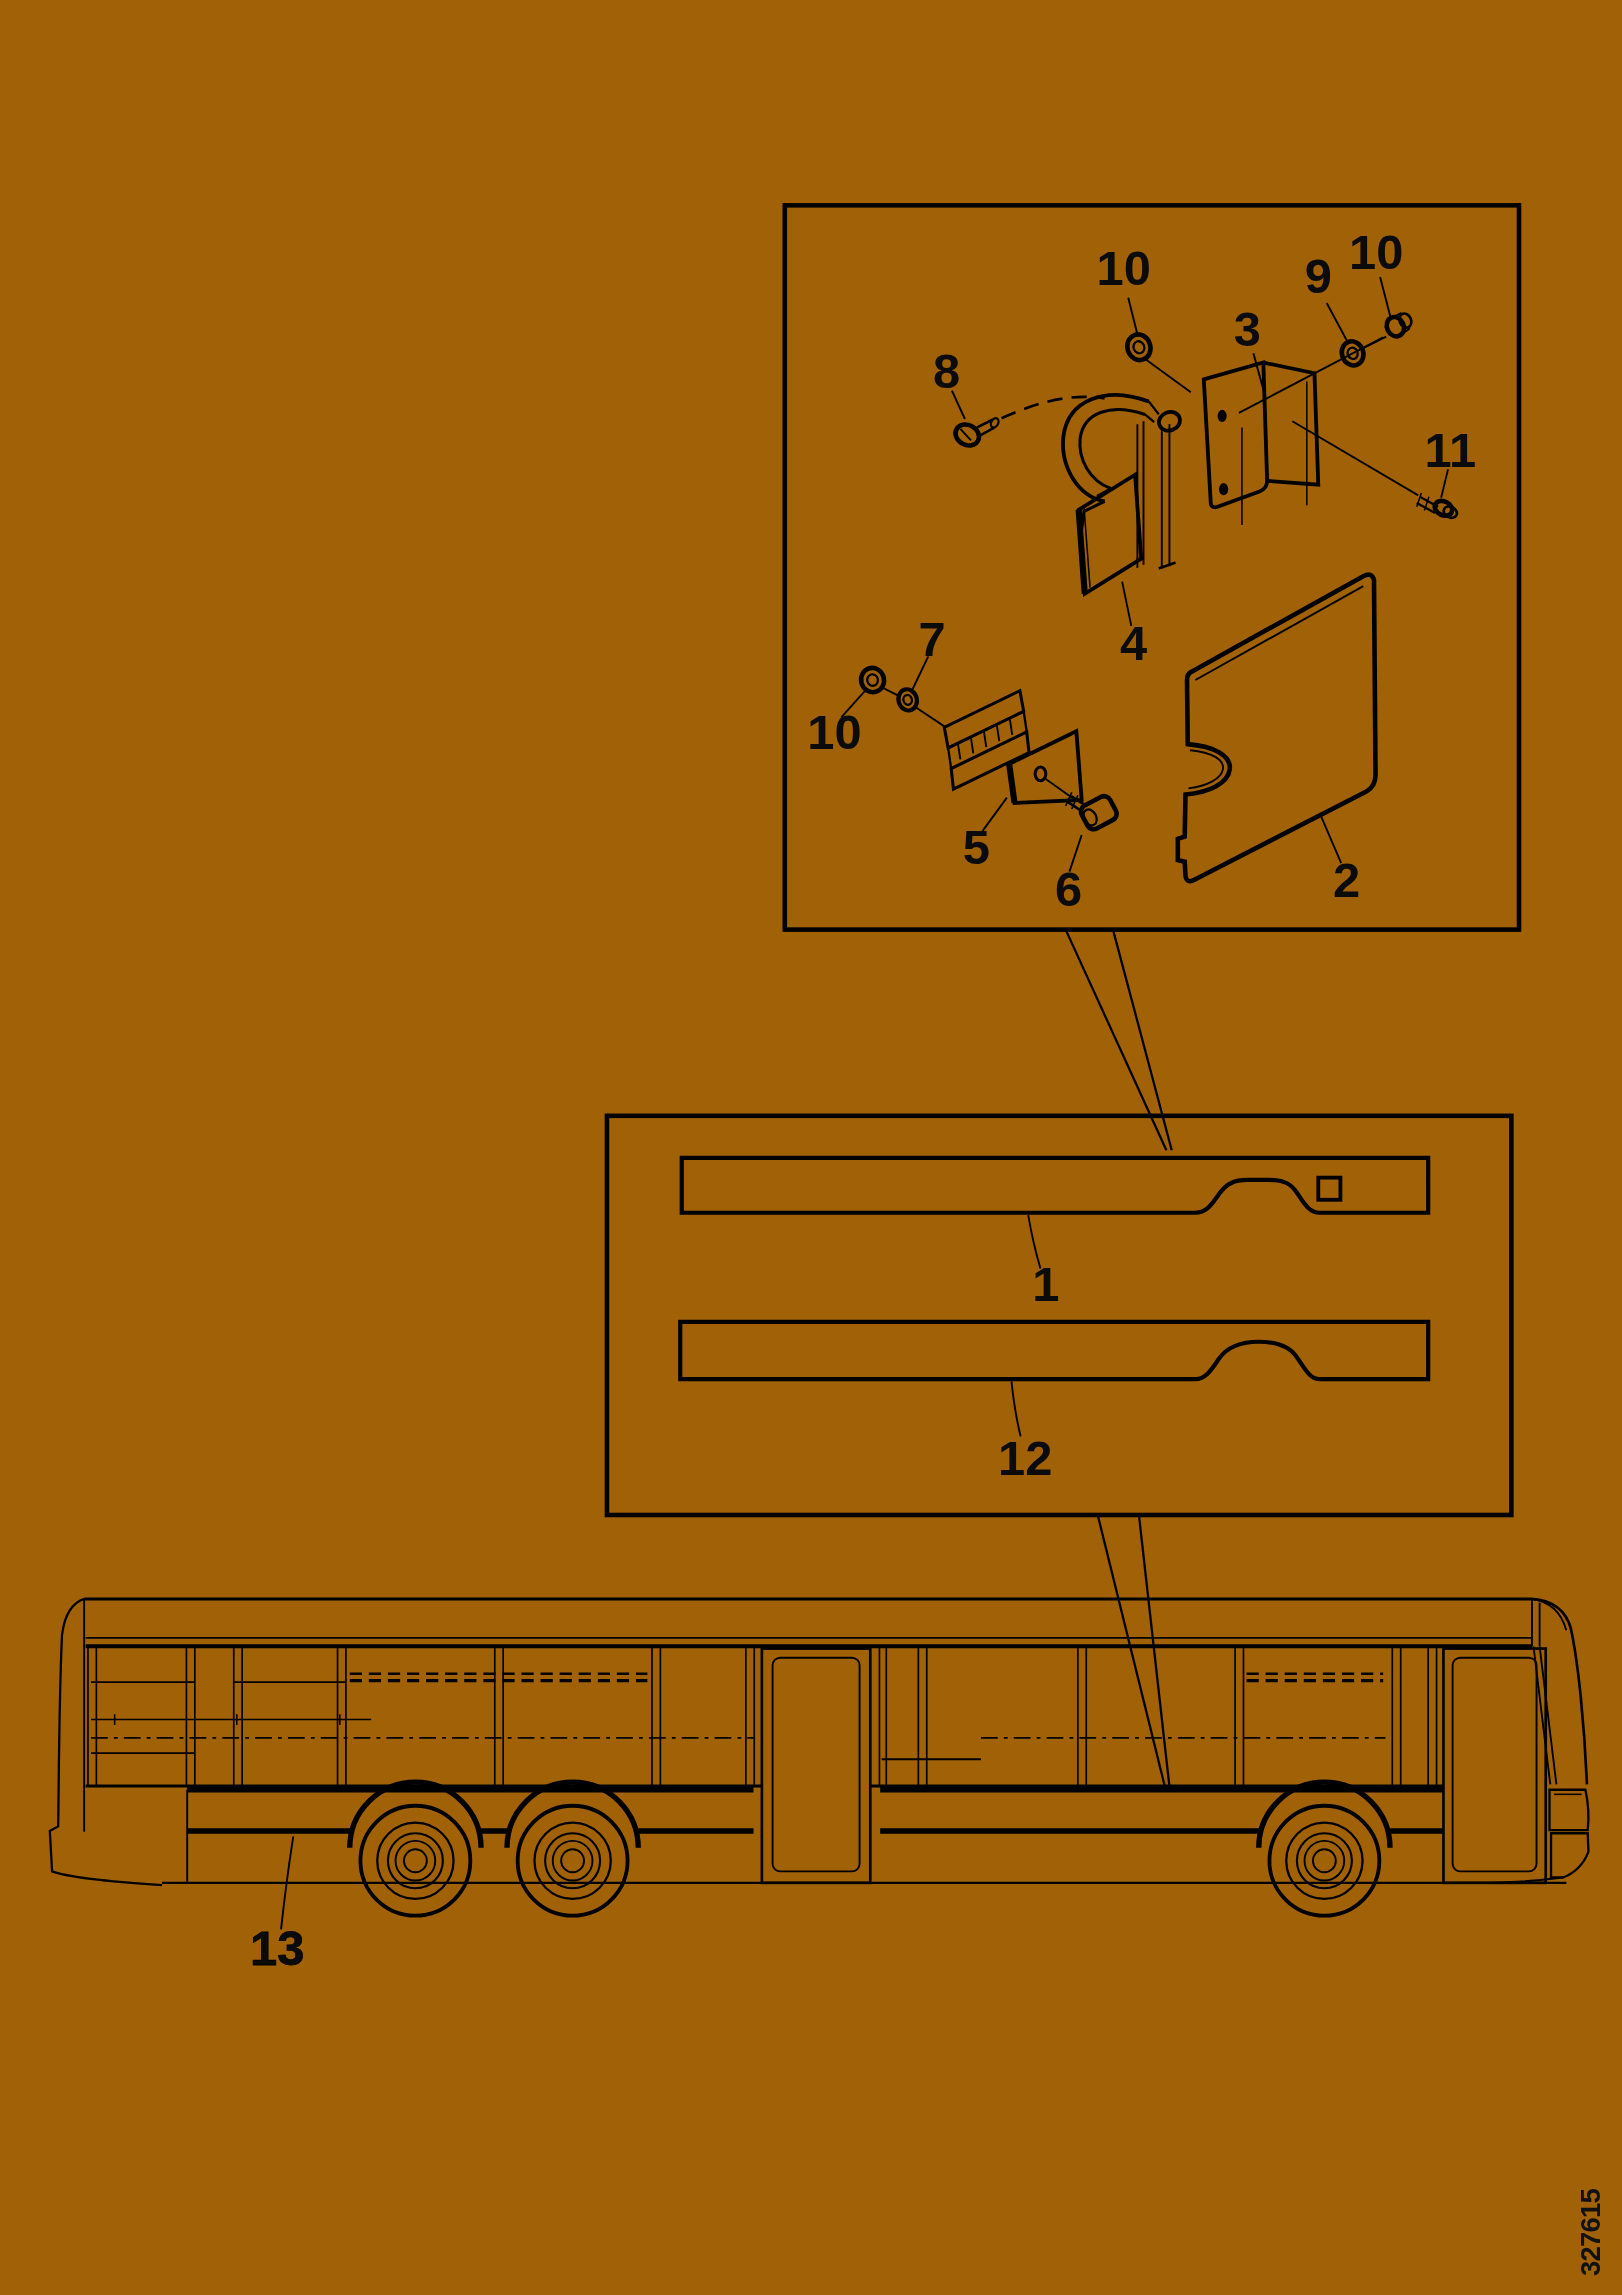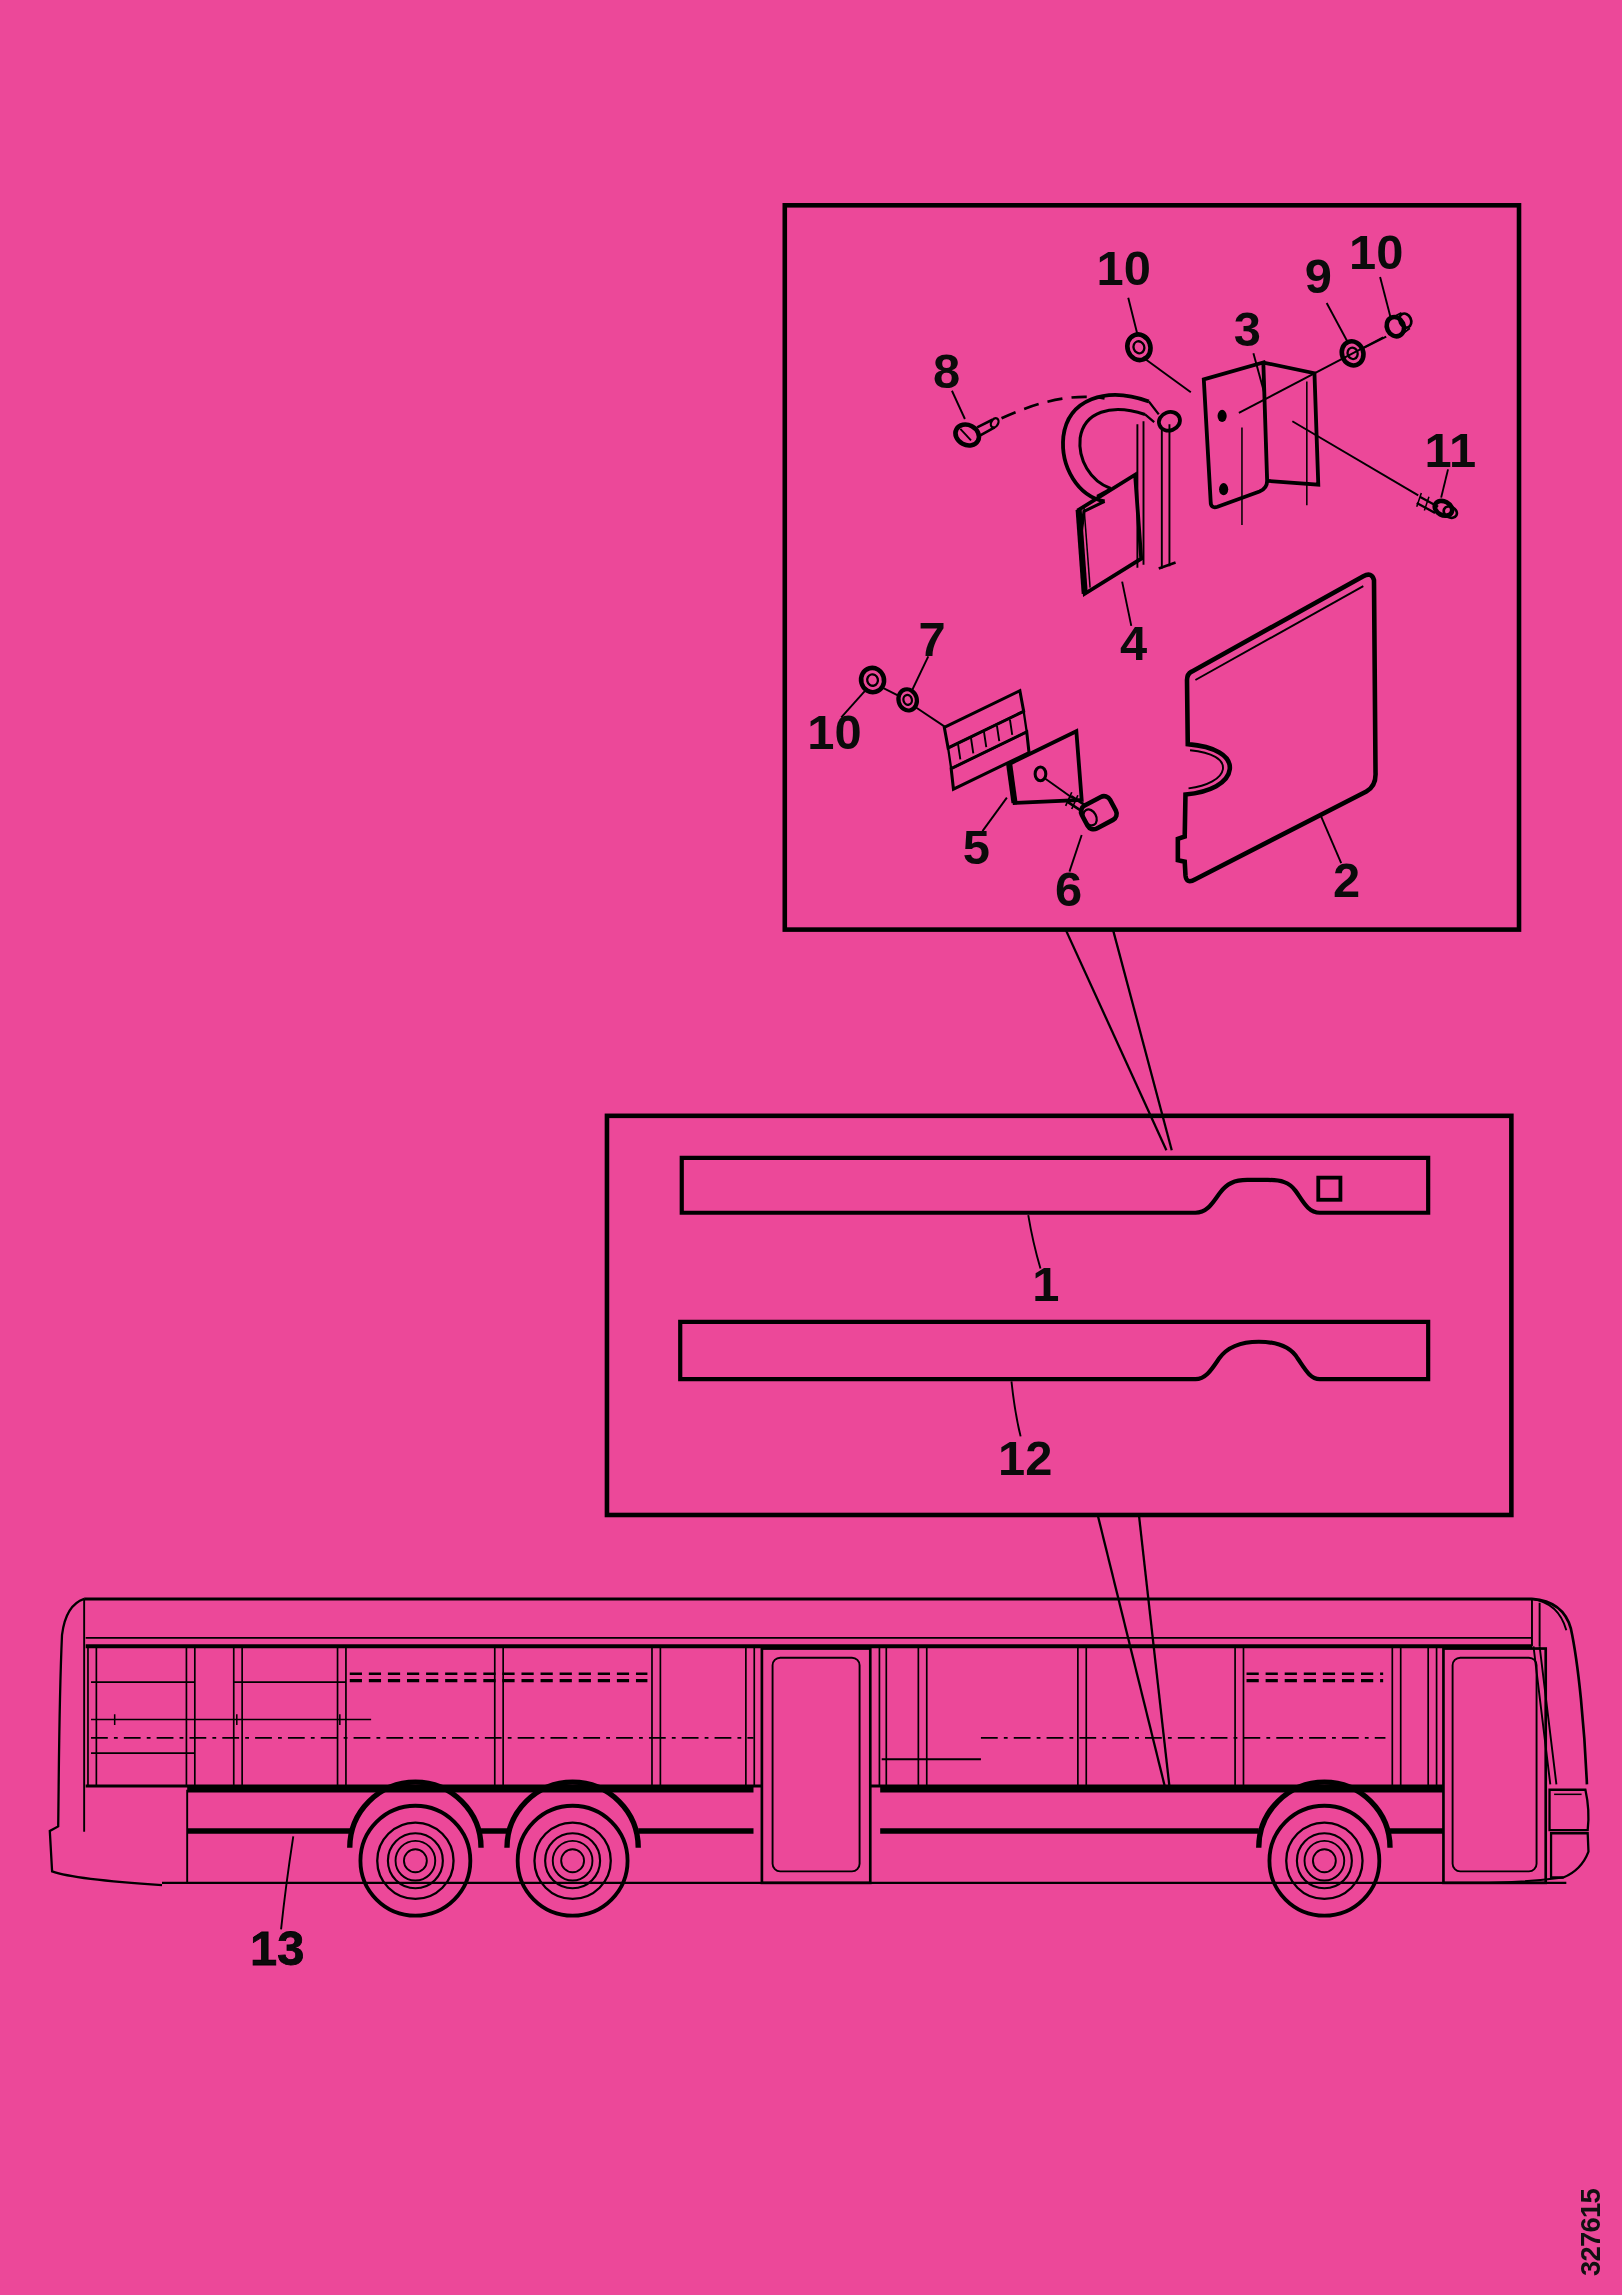--- a/index.html
+++ b/index.html
@@ -1,17 +1,17 @@
 <!DOCTYPE html>
 <html style="font-size:12.2px"><head>
 <meta charset="utf-8">
 <style>
   html,body{margin:0;padding:0;background:#ffffff;}
   body{width:1623px;height:2295px;font-family:"Liberation Sans",sans-serif;}
-  #page{width:1623px;height:2295px;position:relative;background:#ec4899;}
+  #page{width:1623px;height:2295px;position:relative;background:#a16207;}
   svg{display:block;}
   .callout{font-family:"Liberation Sans",sans-serif;font-size:64px;font-weight:600;fill:#0b0b0b;}
   .drawnum{font-family:"Liberation Sans",sans-serif;font-size:36px;font-weight:700;fill:#111;letter-spacing:-1px;}
   .ink{stroke:#000;fill:none;}
 </style>
 </head>
 <body>
 
 <div id="page">
 <svg width="1623" height="2295" viewBox="0 0 2126 3007">

